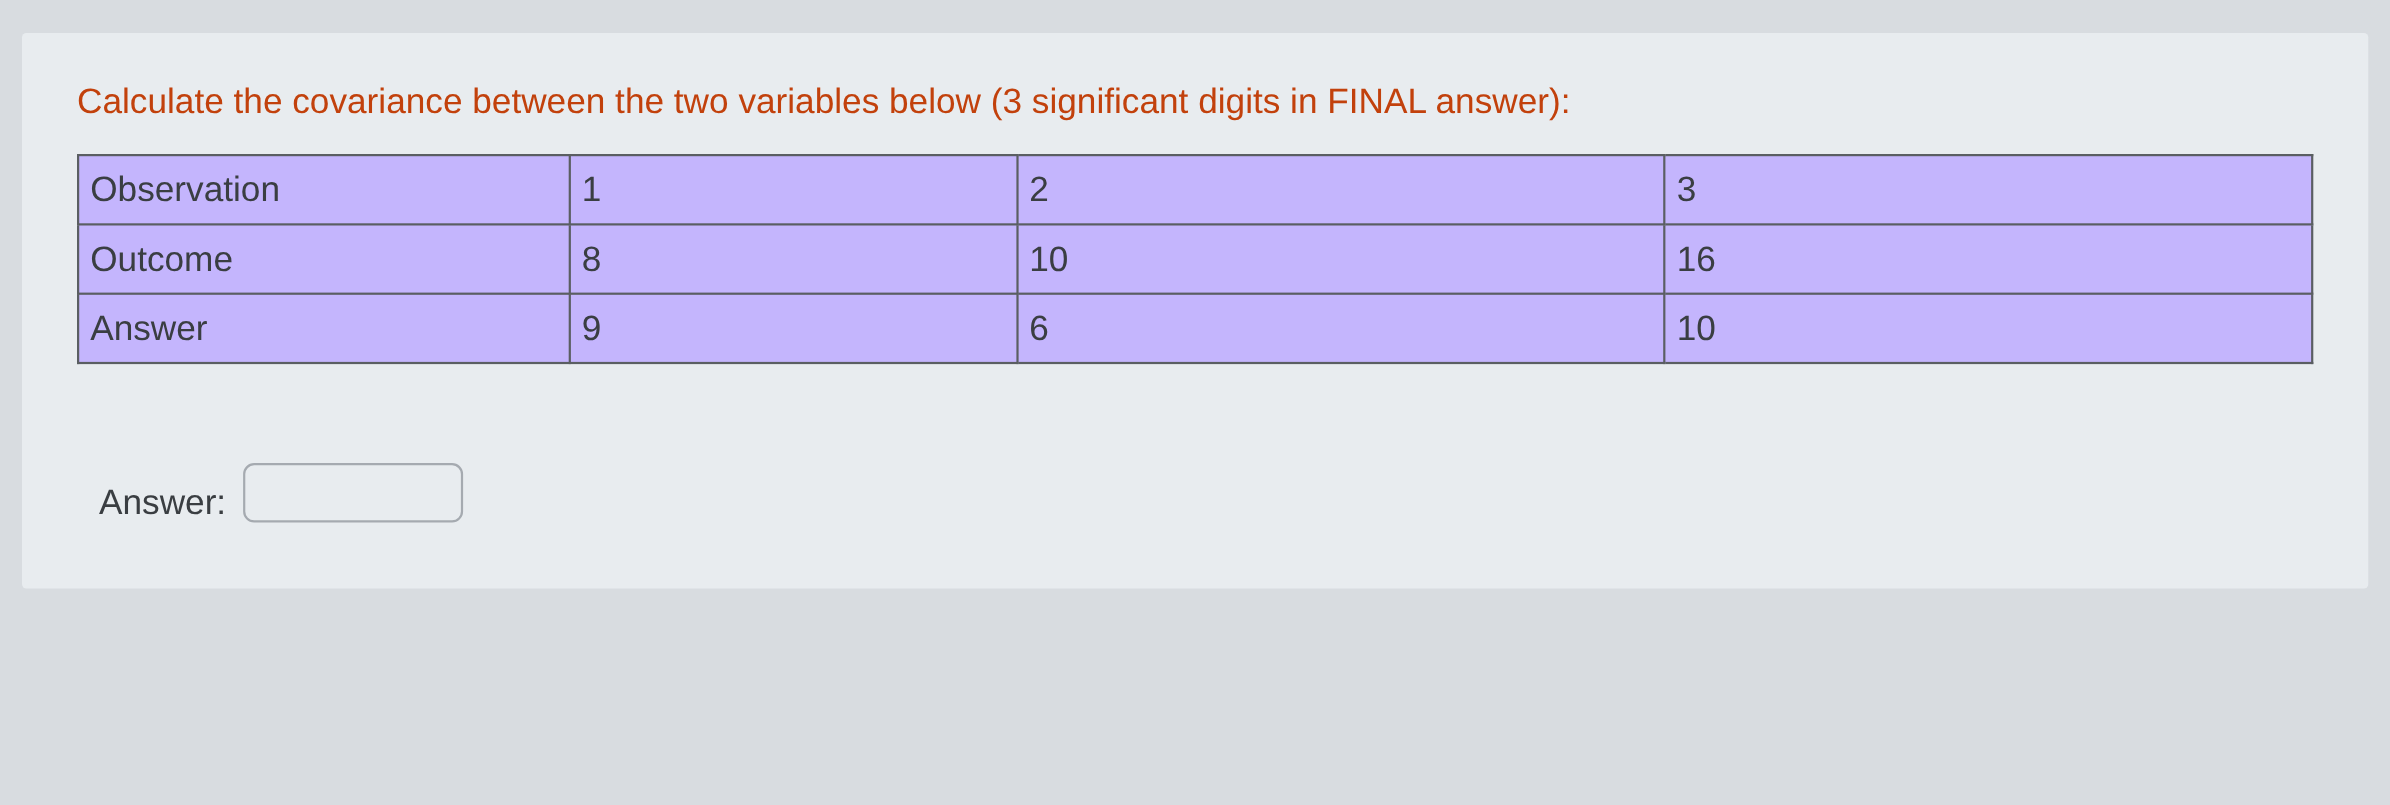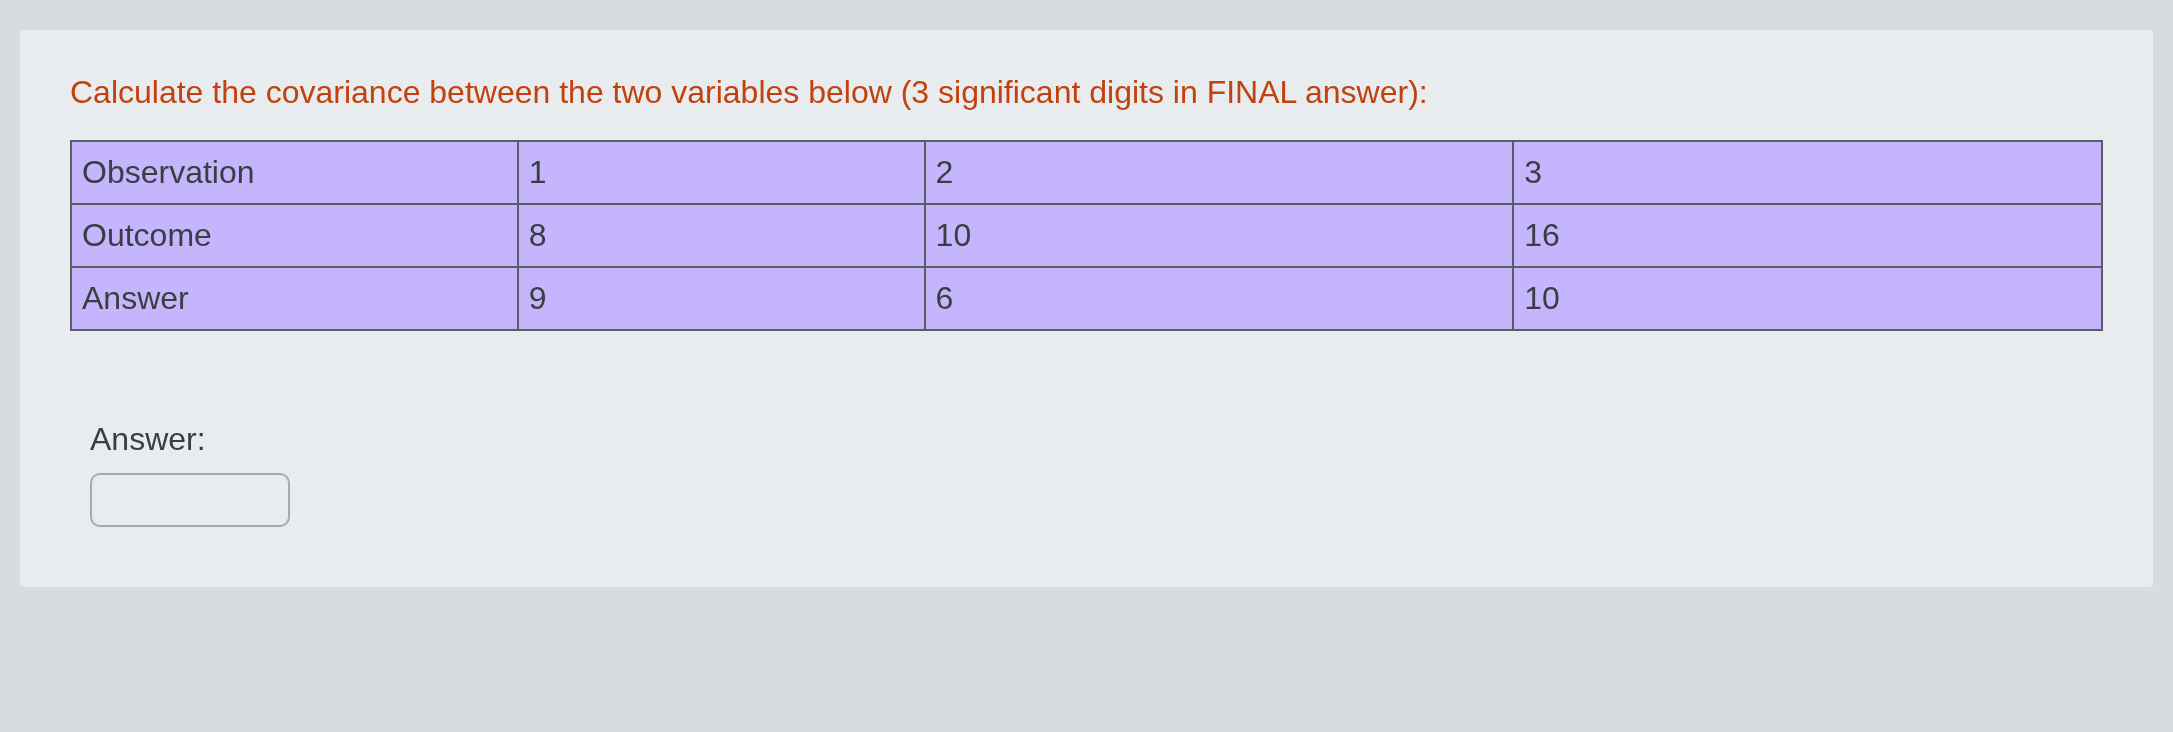--- a/index.html
+++ b/index.html
@@ -35,24 +35,23 @@
       font-size: 32px;
       color: #3a3e42;
       text-align: left;
       background: #c4b5fd;
     }
     .data-table td:first-child {
       width: 22%;
     }
     .answer-row {
       display: flex;
-      align-items: flex-start;
+      align-items: flex-end;
       gap: 15px;
       padding-left: 20px;
-      flex-direction: column;
     }
     .answer-label {
       font-size: 32px;
       color: #3a3e42;
     }
     .answer-input {
       width: 200px;
       height: 54px;
       border: 2px solid #a5aab0;
       border-radius: 10px;

